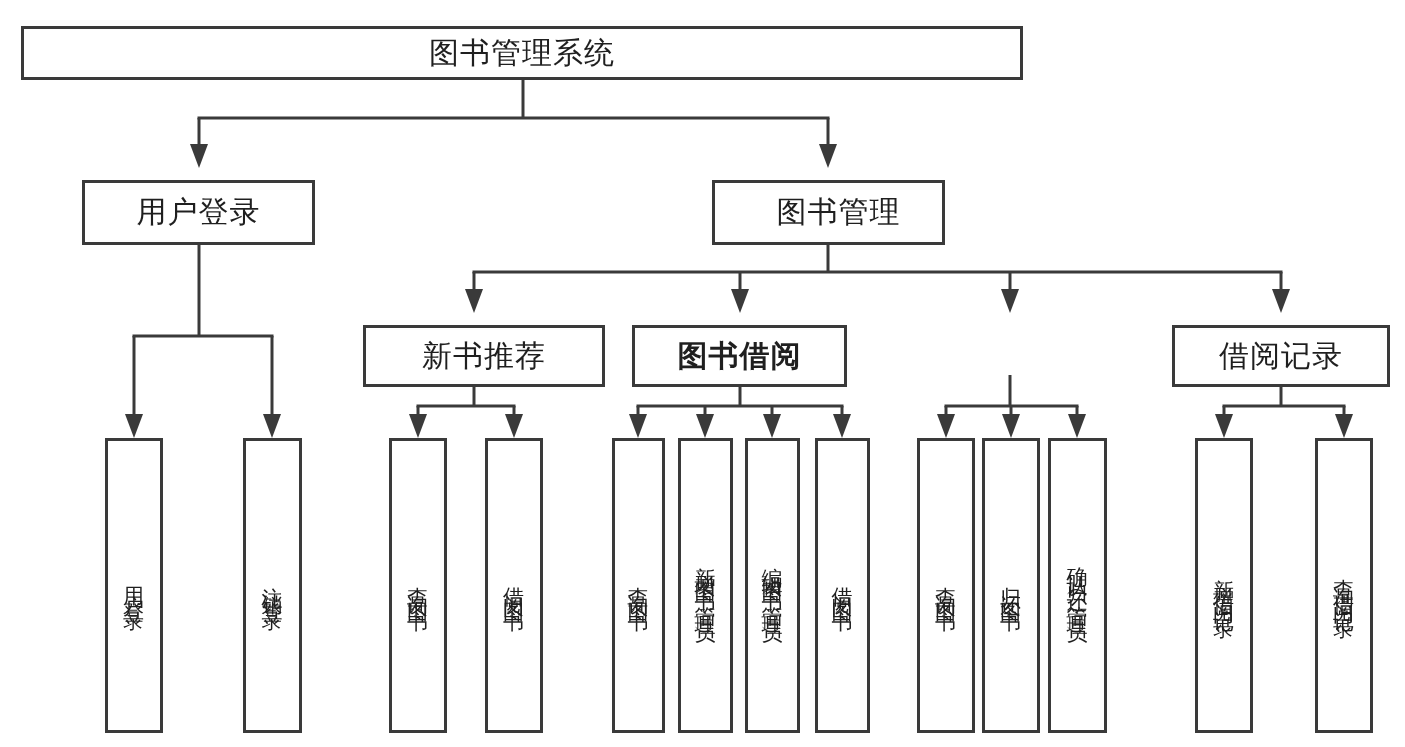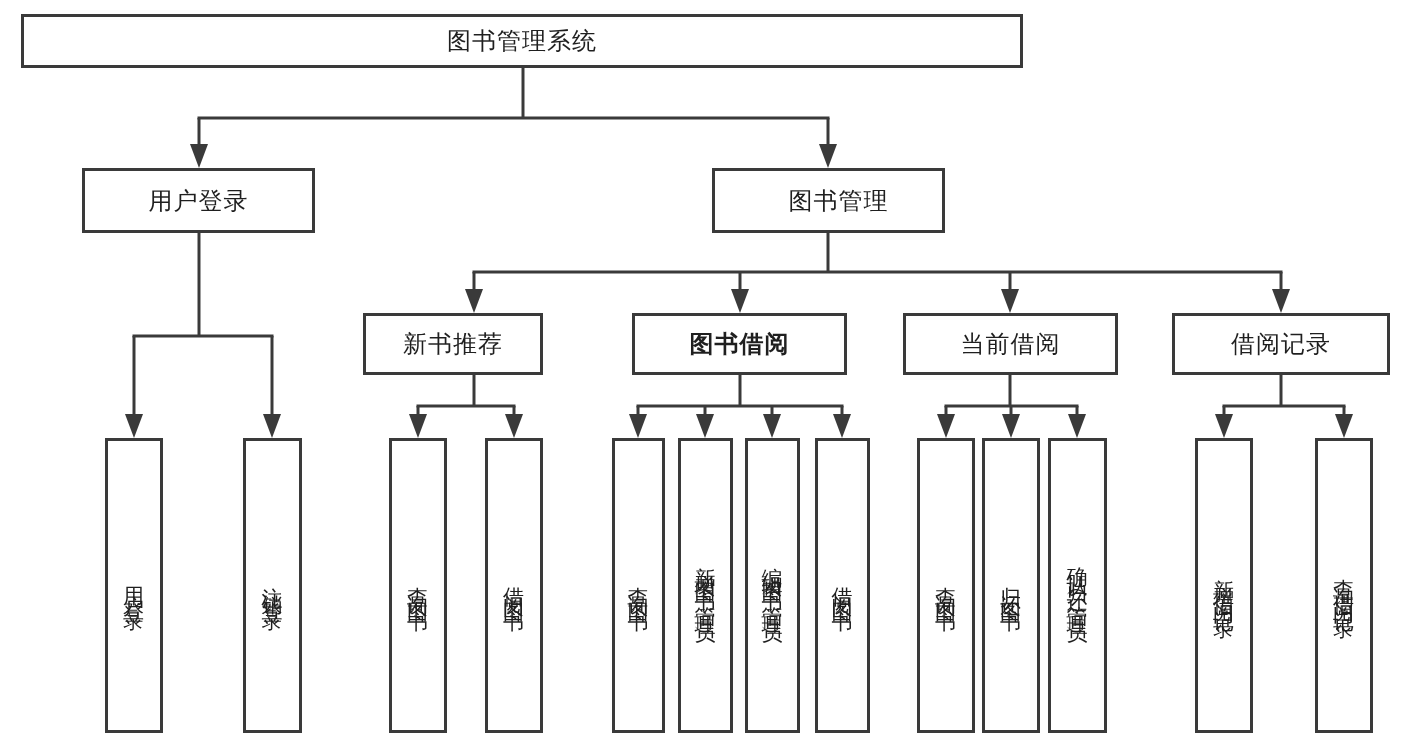--- a/index.html
+++ b/index.html
@@ -15,22 +15,23 @@
     box-sizing:border-box;
     border:3px solid #3a3a3a;
     background:#ffffff;
     color:#1f1f1f;
     display:flex;
     align-items:center;
     justify-content:center;
     text-align:center;
   }
   .h-box{
-    font-size:24px;
+    font-size:30px;
     letter-spacing:1px;
+    margin-top:12px;
   }
   .leaf{
     writing-mode:vertical-rl;
     text-orientation:mixed;
     font-size:21px;
     letter-spacing:8px;
     line-height:1;
     padding:6px 0;
   }
   #connectors{
@@ -105,23 +106,22 @@
       <polygon points="1215,414 1233,414 1224,438" fill="#3a3a3a"></polygon>
       <line x1="1344" y1="406" x2="1344" y2="420" stroke="#3a3a3a" stroke-width="3"></line>
       <polygon points="1335,414 1353,414 1344,438" fill="#3a3a3a"></polygon>
     </svg>
 
   <div class="box h-box" style="left:21px;top:14px;width:1002px;height:54px;">图书管理系统</div>
 
   <div class="box h-box" style="left:82px;top:168px;width:233px;height:65px;">用户登录</div>
   <div class="box h-box" style="left:712px;top:168px;width:233px;height:65px;padding-left:20px;">图书管理</div>
 
-  <div class="box h-box" style="left:363px;top:313px;width:180px;height:62px;">新书推荐</div>
+  <div class="box h-box" style="left:363px;top:313px;width:242px;height:62px;">新书推荐</div>
   <div class="box h-box" style="left:632px;top:313px;width:215px;height:62px;font-weight:bold;">图书借阅</div>
-  <div class="box h-box" style="left:903px;top:313px;width:215px;height:62px;">当前借阅</div>
   <div class="box h-box" style="left:1172px;top:313px;width:218px;height:62px;">借阅记录</div>
 
   <div class="box leaf" style="left:105px;top:438px;width:58px;height:295px;">用户登录</div>
   <div class="box leaf" style="left:243px;top:438px;width:59px;height:295px;">注销登录</div>
 
   <div class="box leaf" style="left:389px;top:438px;width:58px;height:295px;">查询图书</div>
   <div class="box leaf" style="left:485px;top:438px;width:58px;height:295px;">借阅图书</div>
 
   <div class="box leaf" style="left:612px;top:438px;width:53px;height:295px;">查询图书</div>
   <div class="box leaf" style="left:678px;top:438px;width:55px;height:295px;">新增图书（管理员）</div>

